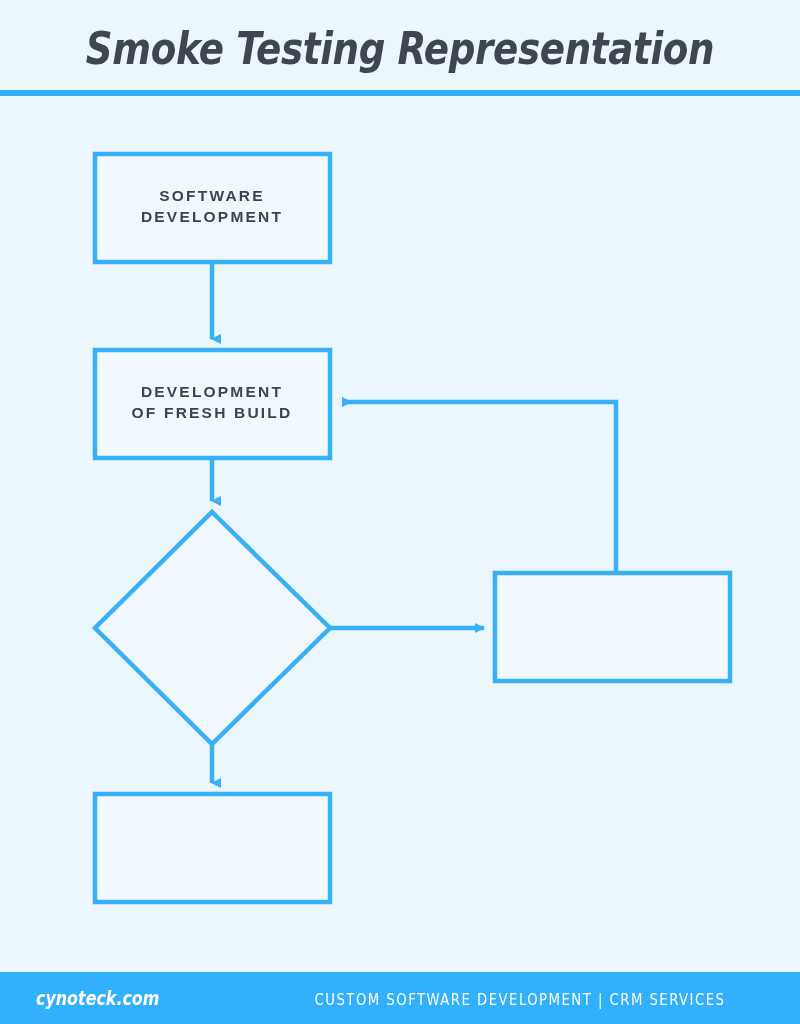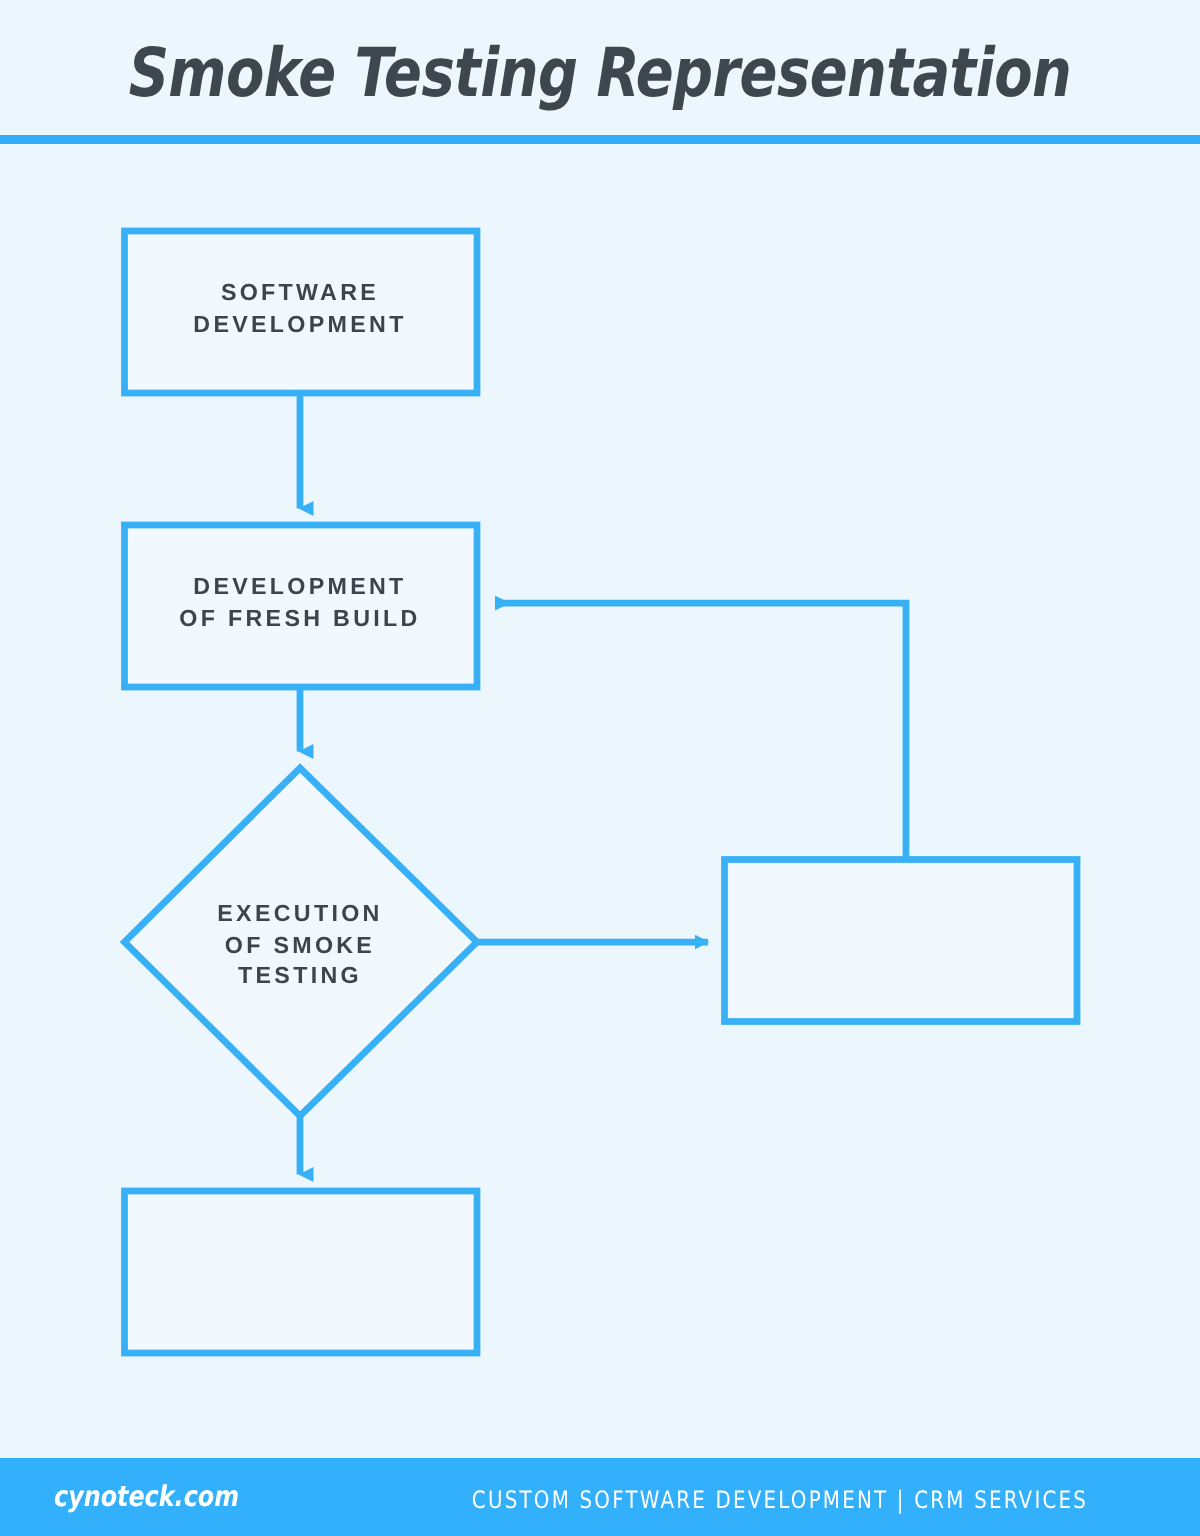--- a/index.html
+++ b/index.html
@@ -54,21 +54,21 @@
     left: 0;
     top: 90px;
     width: 800px;
     height: 6px;
     background: #33adfb;
   }
 
   
   .canvas {
     position: absolute;
-    left: 0;
+    left: 12px;
     top: 96px;
     width: 676px;
     height: 876px;
   }
   .canvas svg {
     position: absolute;
     left: 0;
     top: 0;
   }
 
@@ -180,23 +180,20 @@
 
       <line x1="200" y1="648" x2="200" y2="687" stroke="#38b0f5" stroke-width="4.5" marker-end="url(#arrow-down)"></line>
     </svg>
 
     <div class="node-label" id="label-software-development">SOFTWARE
 DEVELOPMENT</div>
 
     <div class="node-label" id="label-fresh-build">DEVELOPMENT
 OF FRESH BUILD</div>
 
-    <div class="node-label" id="label-smoke-testing">EXECUTION
-OF SMOKE
-TESTING</div>
 
 
   </div>
 
   <div class="footer">
     <div class="footer-brand">cynoteck.com</div>
     <div class="footer-tagline">CUSTOM SOFTWARE DEVELOPMENT | CRM SERVICES</div>
   </div>
 
 </div>

